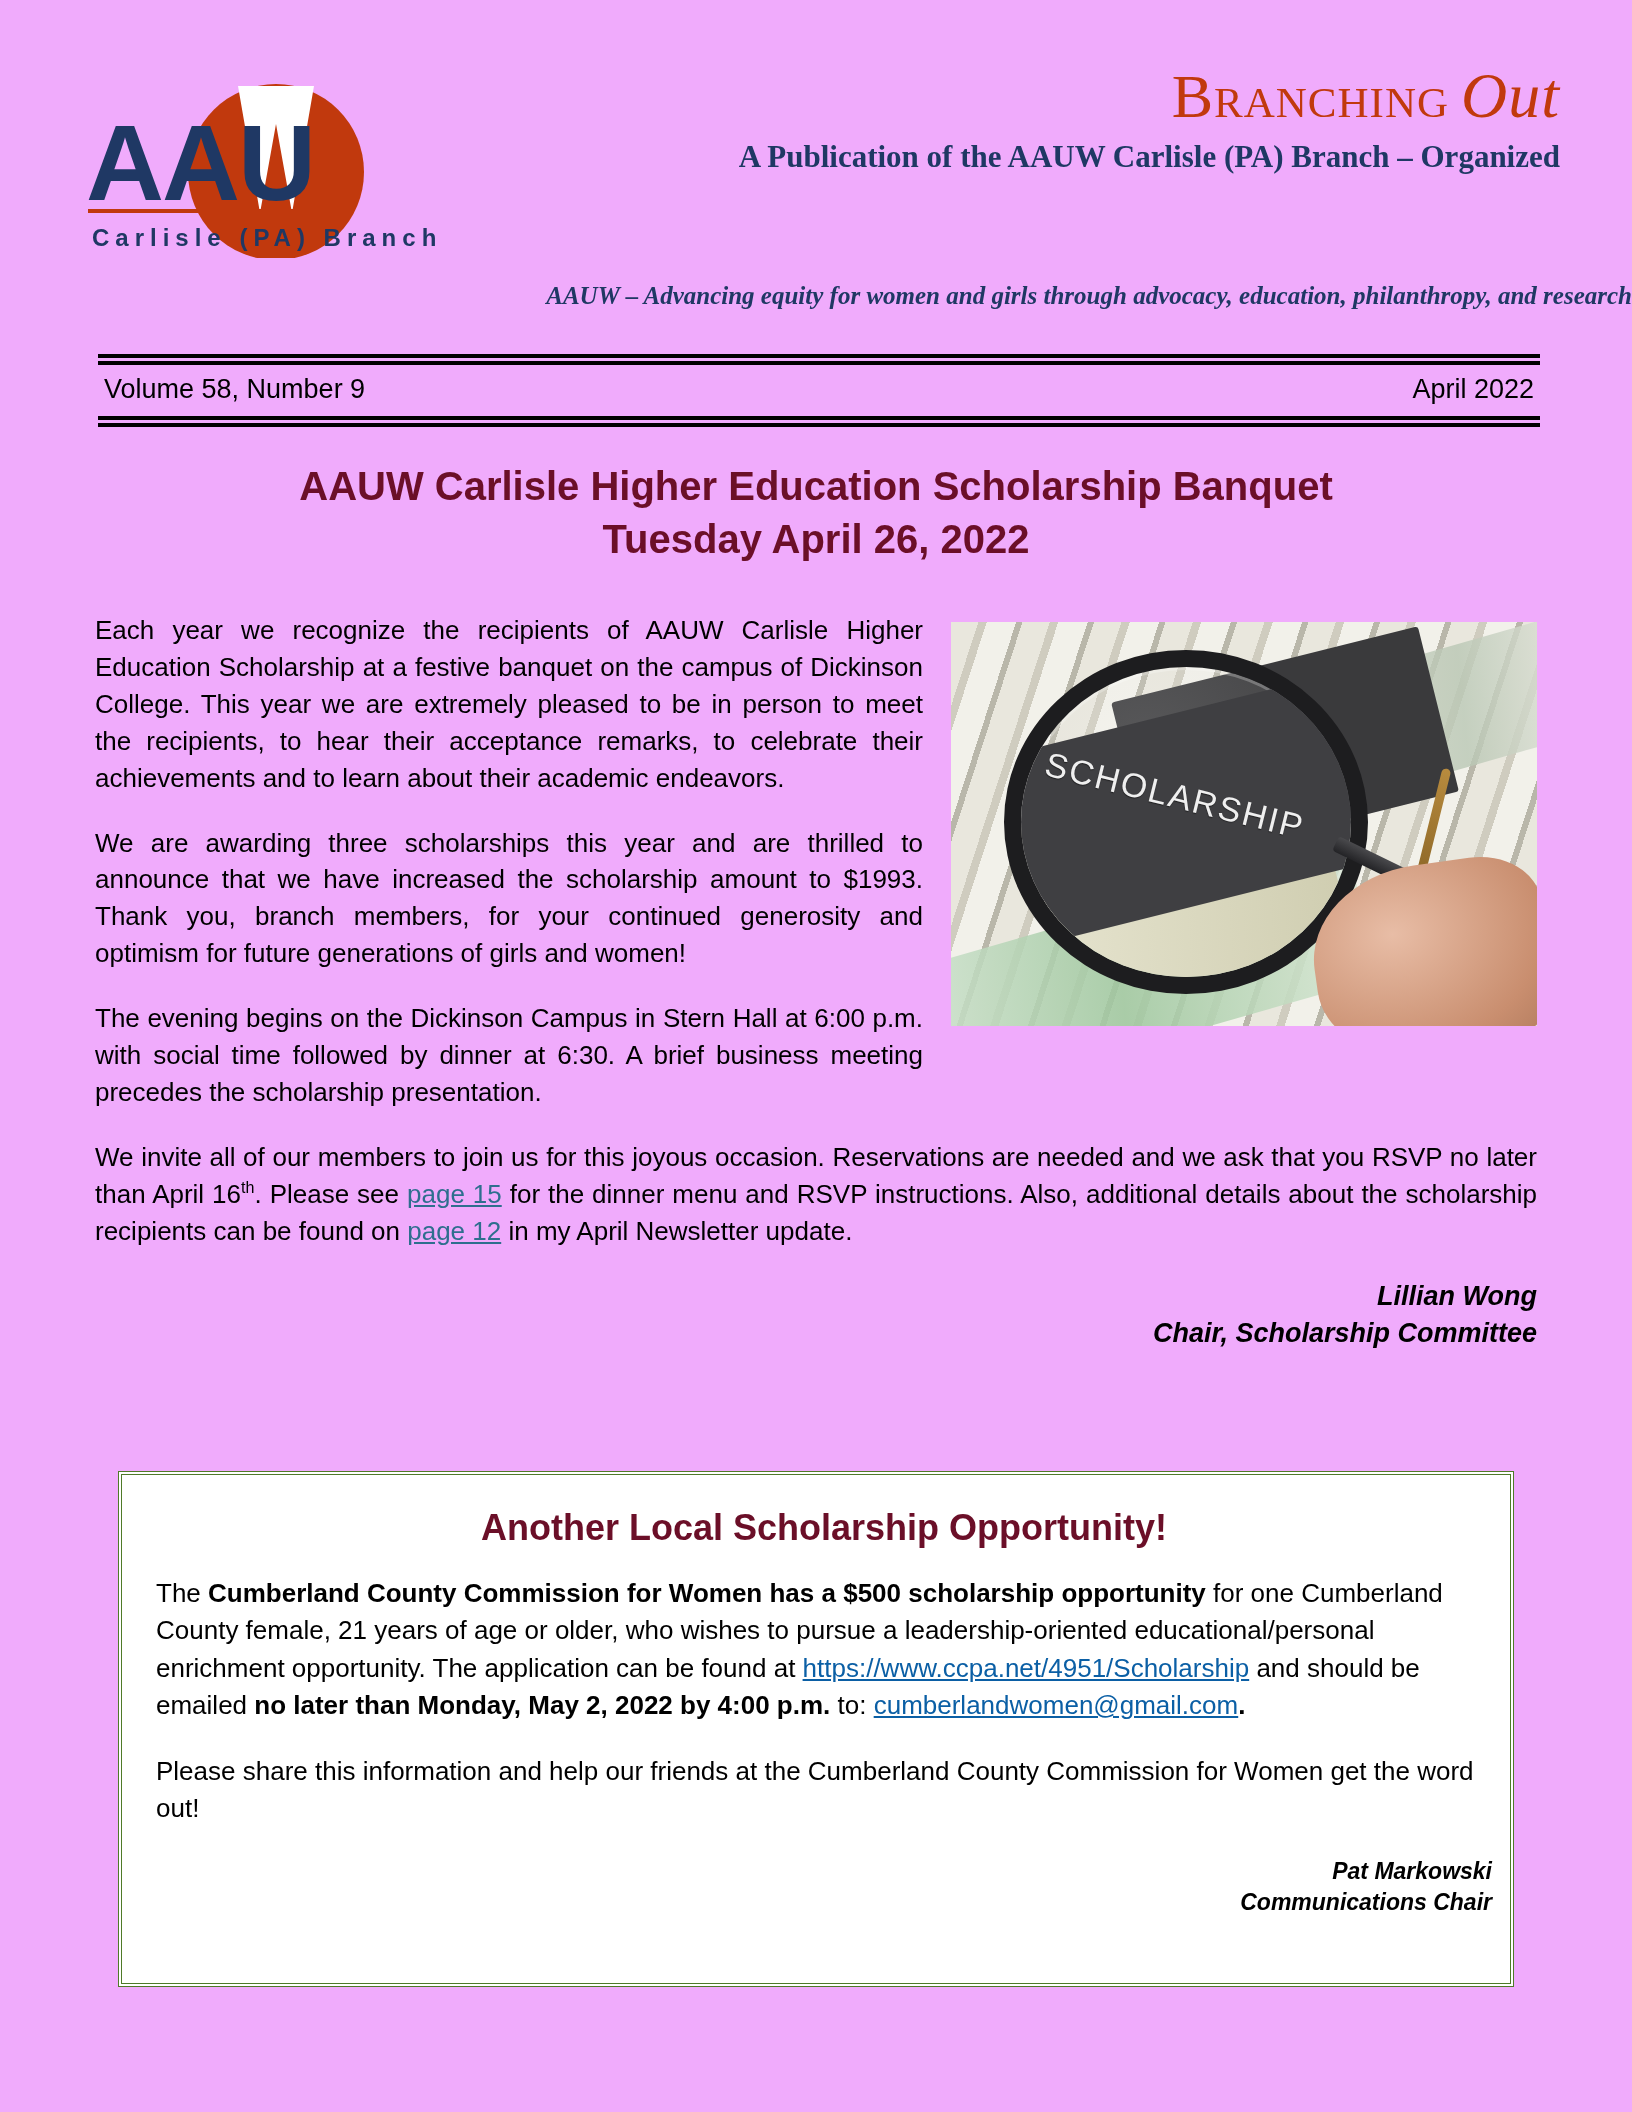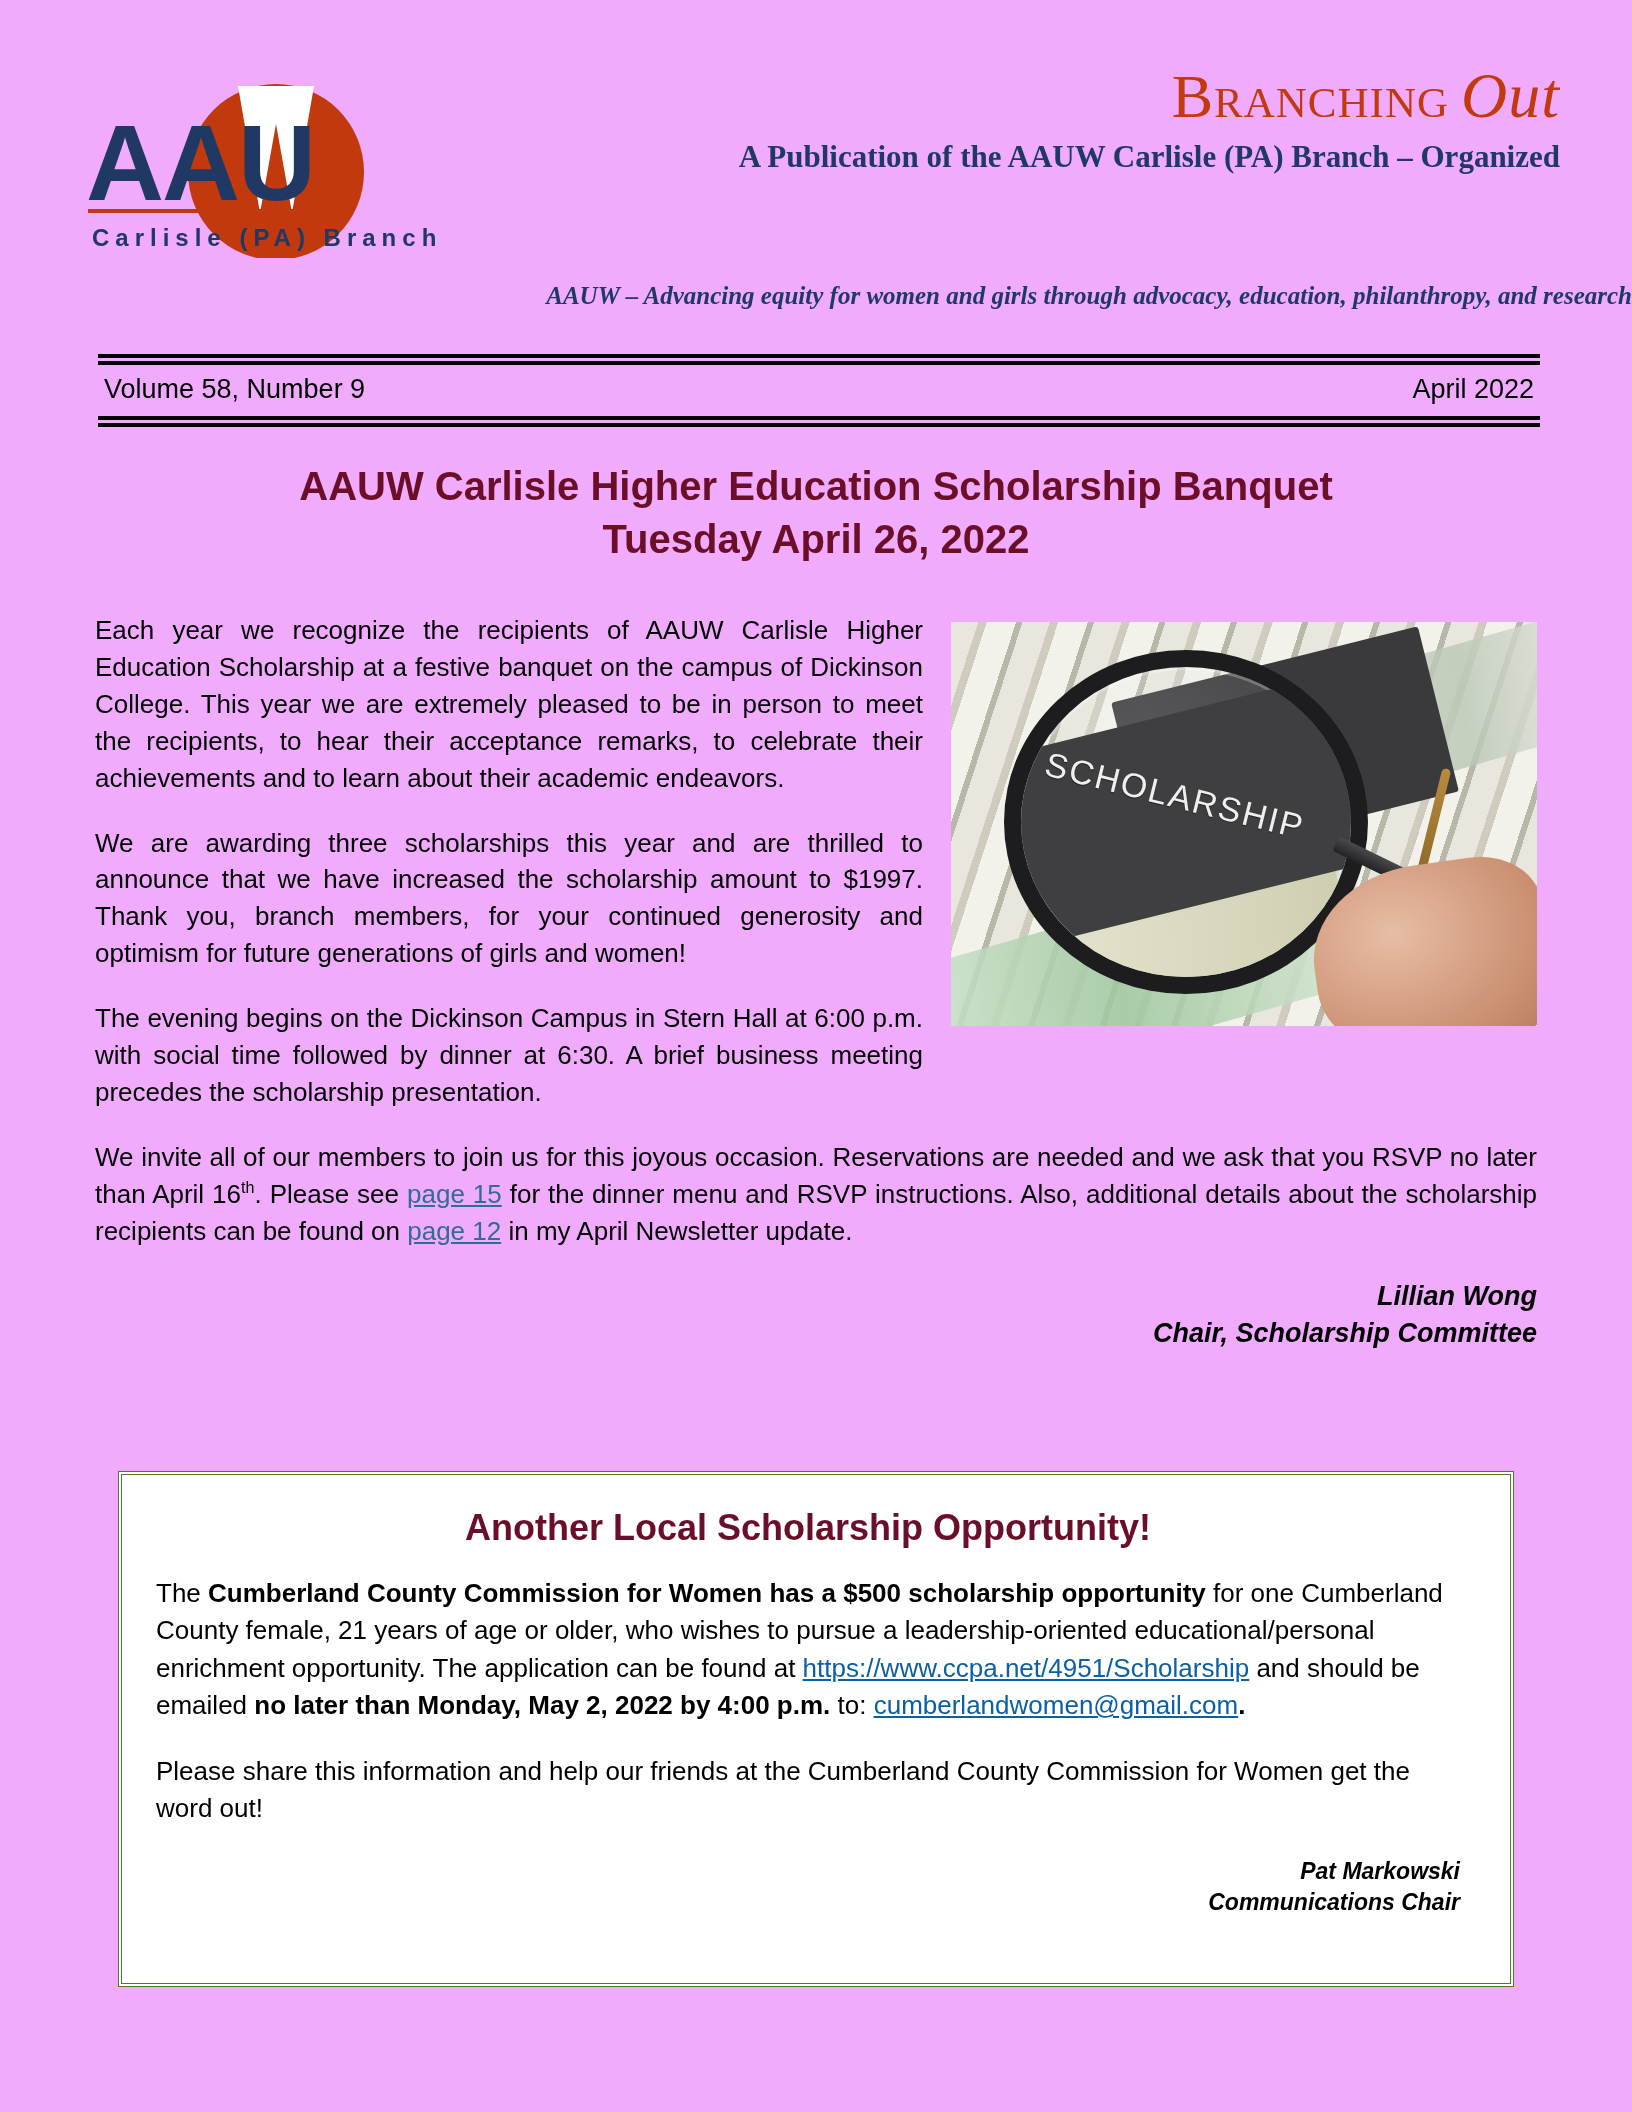--- a/index.html
+++ b/index.html
@@ -163,21 +163,21 @@
   
   .greenbox {
     position: absolute;
     left: 118px;
     top: 1471px;
     width: 1396px;
     height: 516px;
     border: 4px double #4F7A28;
     box-sizing: border-box;
     background: #fff;
-    padding: 18px 50px 10px 34px;
+    padding: 18px 18px 10px 34px;
   }
   .gb-title {
     text-align: center;
     color: #6B0F28;
     font-size: 36px;
     font-weight: bold;
     margin: 14px 0 26px 0;
   }
   .gb-body {
     font-size: 26px;
@@ -286,21 +286,21 @@
         <div class="lens-bill"></div>
         <div class="lens-cap"></div>
         <div class="lens-word">SCHOLARSHIP</div>
       </div>
       <div class="handle"></div>
       <div class="hand"></div>
     </div>
 
     <div class="col-narrow">
       <p>Each year we recognize the recipients of AAUW Carlisle Higher Education Scholarship at a festive banquet on the campus of Dickinson College. This year we are extremely pleased to be in person to meet the recipients, to hear their acceptance remarks, to celebrate their achievements and to learn about their academic endeavors.</p>
-      <p>We are awarding three scholarships this year and are thrilled to announce that we have increased the scholarship amount to $1997.  Thank you, branch members, for your continued generosity and optimism for future generations of girls and women!</p>
+      <p>We are awarding three scholarships this year and are thrilled to announce that we have increased the scholarship amount to $1993.  Thank you, branch members, for your continued generosity and optimism for future generations of girls and women!</p>
     </div>
 
     <div class="full">
       <p>The evening begins on the Dickinson Campus in Stern Hall at 6:00 p.m. with social time followed by dinner at 6:30.  A brief business meeting precedes the scholarship presentation.</p>
       <p><span>We invite all of our members  to join us for this joyous occasion.  Reservations are needed and we ask that you RSVP no later than April 16</span><sup>th</sup><span>.  Please see </span><a class="doclink" href="#">page 15</a><span> for the dinner menu and RSVP instructions.  Also, additional details about the scholarship recipients can be found on </span><a class="doclink" href="#">page 12</a><span> in my April Newsletter update.</span></p>
 
       <div class="sig">
         <div>Lillian Wong</div>
         <div>Chair, Scholarship Committee</div>
       </div>

